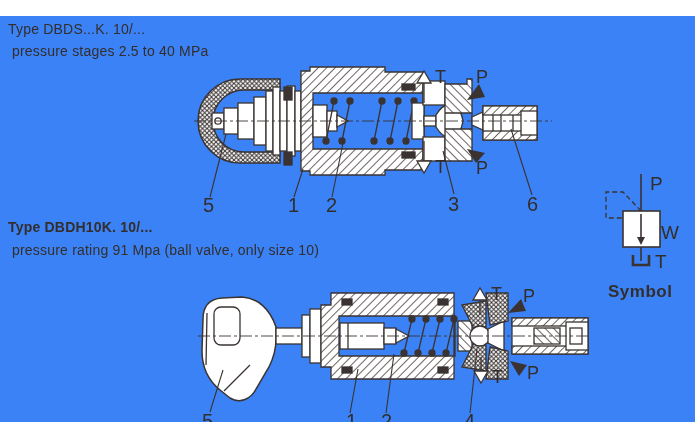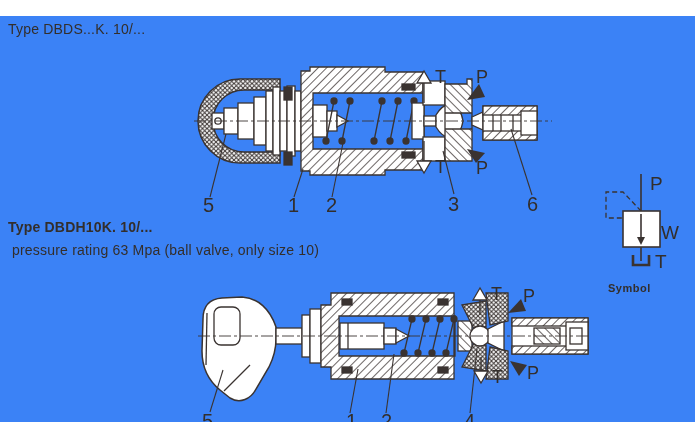--- a/index.html
+++ b/index.html
@@ -4,30 +4,31 @@
 <style>
   html,body{margin:0;padding:0;background:#fff;}
   #page{position:relative;width:695px;height:422px;background:#3b82f6;overflow:hidden;
         font-family:"Liberation Sans", sans-serif;color:#332e2b;margin-top:16px;}
   .hd{position:absolute;font-size:14px;letter-spacing:.2px;white-space:nowrap;}
   .abs{position:absolute;}
   svg text{font-family:"Liberation Sans", sans-serif;fill:#332e2b;}
   text.num{font-size:20px;}
   text.port{font-size:18px;}
   text.sym{font-size:19px;}
-  .caption{position:absolute;font-size:11px;font-weight:bold;letter-spacing:.5px;}
+  .caption{position:absolute;font-size:17px;font-weight:bold;letter-spacing:.5px;}
 </style>
 </head>
 <body>
 
 <div id="page">
 
   <div class="hd" style="left:8px;top:5px;">Type DBDS...K. 10/...</div>
+  <div class="hd" style="left:12px;top:27px;">pressure stages 2.5 to 40 MPa</div>
   <div class="hd" style="left:8px;top:203px;font-weight:bold;">Type DBDH10K. 10/...</div>
-  <div class="hd" style="left:12px;top:226px;">pressure rating 63 Mpa (ball valve, only size 10)</div>
+  <div class="hd" style="left:12px;top:226px;">pressure rating 91 Mpa (ball valve, only size 10)</div>
 
   <svg class="abs" style="left:180px;top:45px;" width="380" height="158" viewBox="0 0 380 158">
     <defs>
       <pattern id="h45" patternUnits="userSpaceOnUse" width="6" height="6" patternTransform="rotate(45)">
         <rect width="6" height="6" fill="#ffffff"></rect>
           <line x1="0" y1="0" x2="0" y2="6" stroke="#3a3331" stroke-width="1.5"></line>
       </pattern>
       <pattern id="h135" patternUnits="userSpaceOnUse" width="6" height="6" patternTransform="rotate(-45)">
         <rect width="6" height="6" fill="#ffffff"></rect>
           <line x1="0" y1="0" x2="0" y2="6" stroke="#3a3331" stroke-width="1.5"></line>

